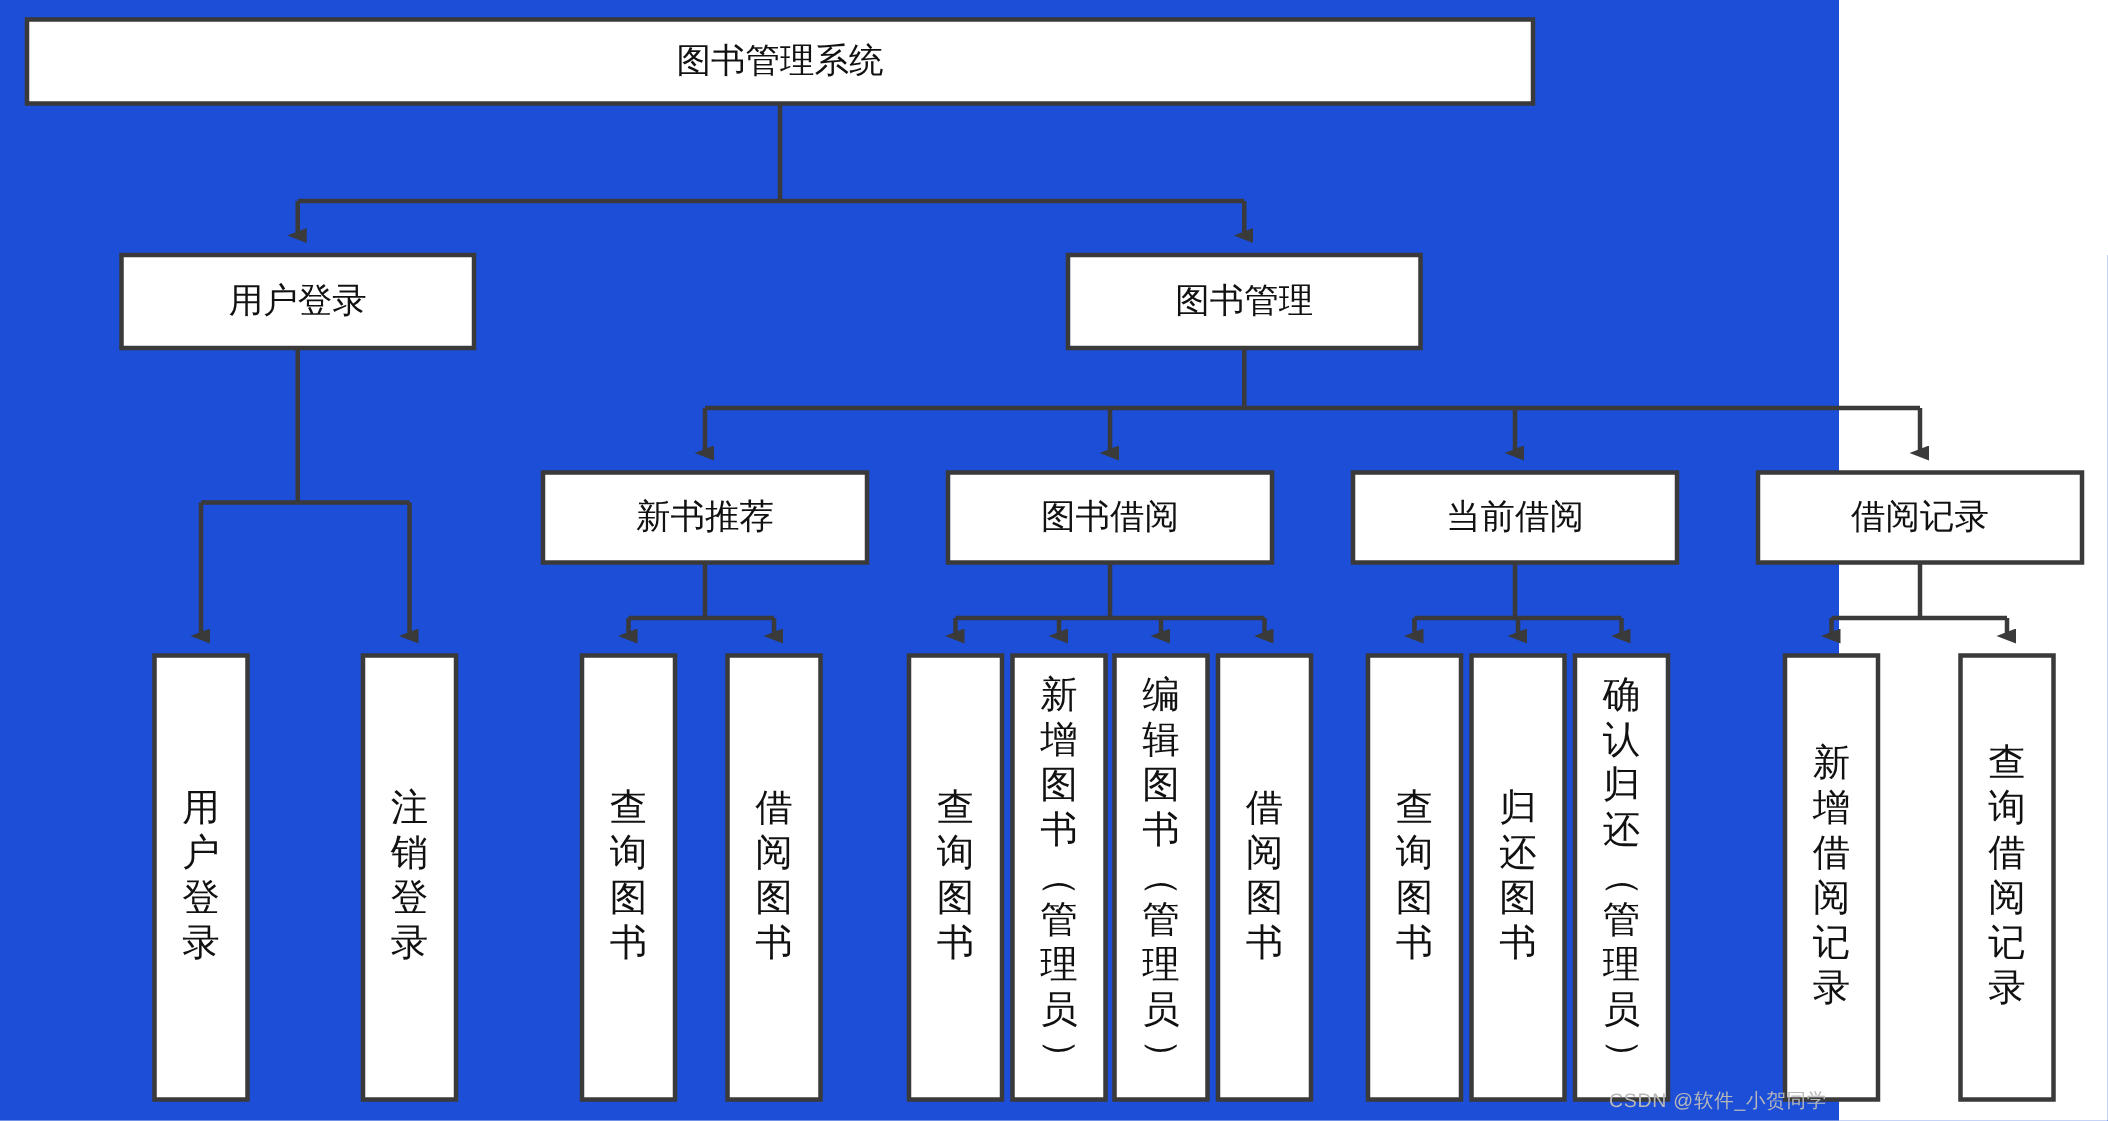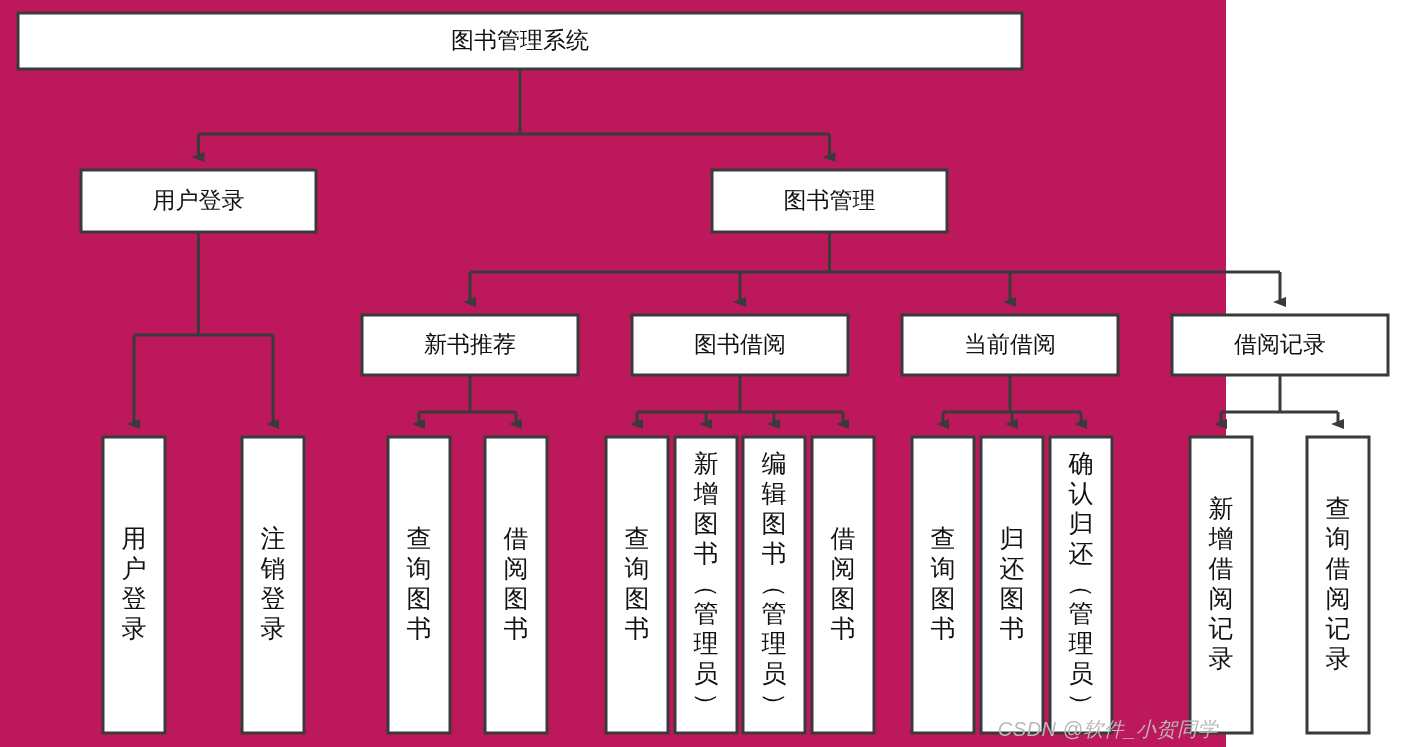--- a/index.html
+++ b/index.html
@@ -11,21 +11,21 @@
   body {
     width: 1405px;
     height: 747px;
     font-family: "Liberation Sans", "DejaVu Sans", sans-serif;
     overflow: hidden;
   }
   #diagram-root {
     position: relative;
     width: 1226px;
     height: 747px;
-    background: #be185d;
+    background: #1d4ed8;
   }
   svg#tree-svg {
     position: absolute;
     left: 0;
     top: 0;
     width: 1405px;
     height: 747px;
     display: block;
   }
   .node-box {
@@ -55,26 +55,25 @@
     font-size: 25px;
     fill: #111111;
     text-anchor: middle;
     dominant-baseline: middle;
   }
   .watermark {
     position: absolute;
     right: 8px;
     bottom: 4px;
     font-family: "Liberation Sans", "DejaVu Sans", sans-serif;
-    font-size: 20px;
+    font-size: 13px;
     color: #b8b8b8;
     letter-spacing: 0.5px;
     white-space: nowrap;
     user-select: none;
-    font-style: italic;
   }
 </style>
 </head>
 <body>
 
 <div id="diagram-root">
   <svg id="tree-svg" viewBox="0 0 1405 747" xmlns="http://www.w3.org/2000/svg">
     <defs>
       <marker id="arrow" markerWidth="14" markerHeight="14" refX="5" refY="6" orient="auto" markerUnits="userSpaceOnUse">
         <path d="M0,0 L10,0 L5,13 z" class="arrow-head"></path>

